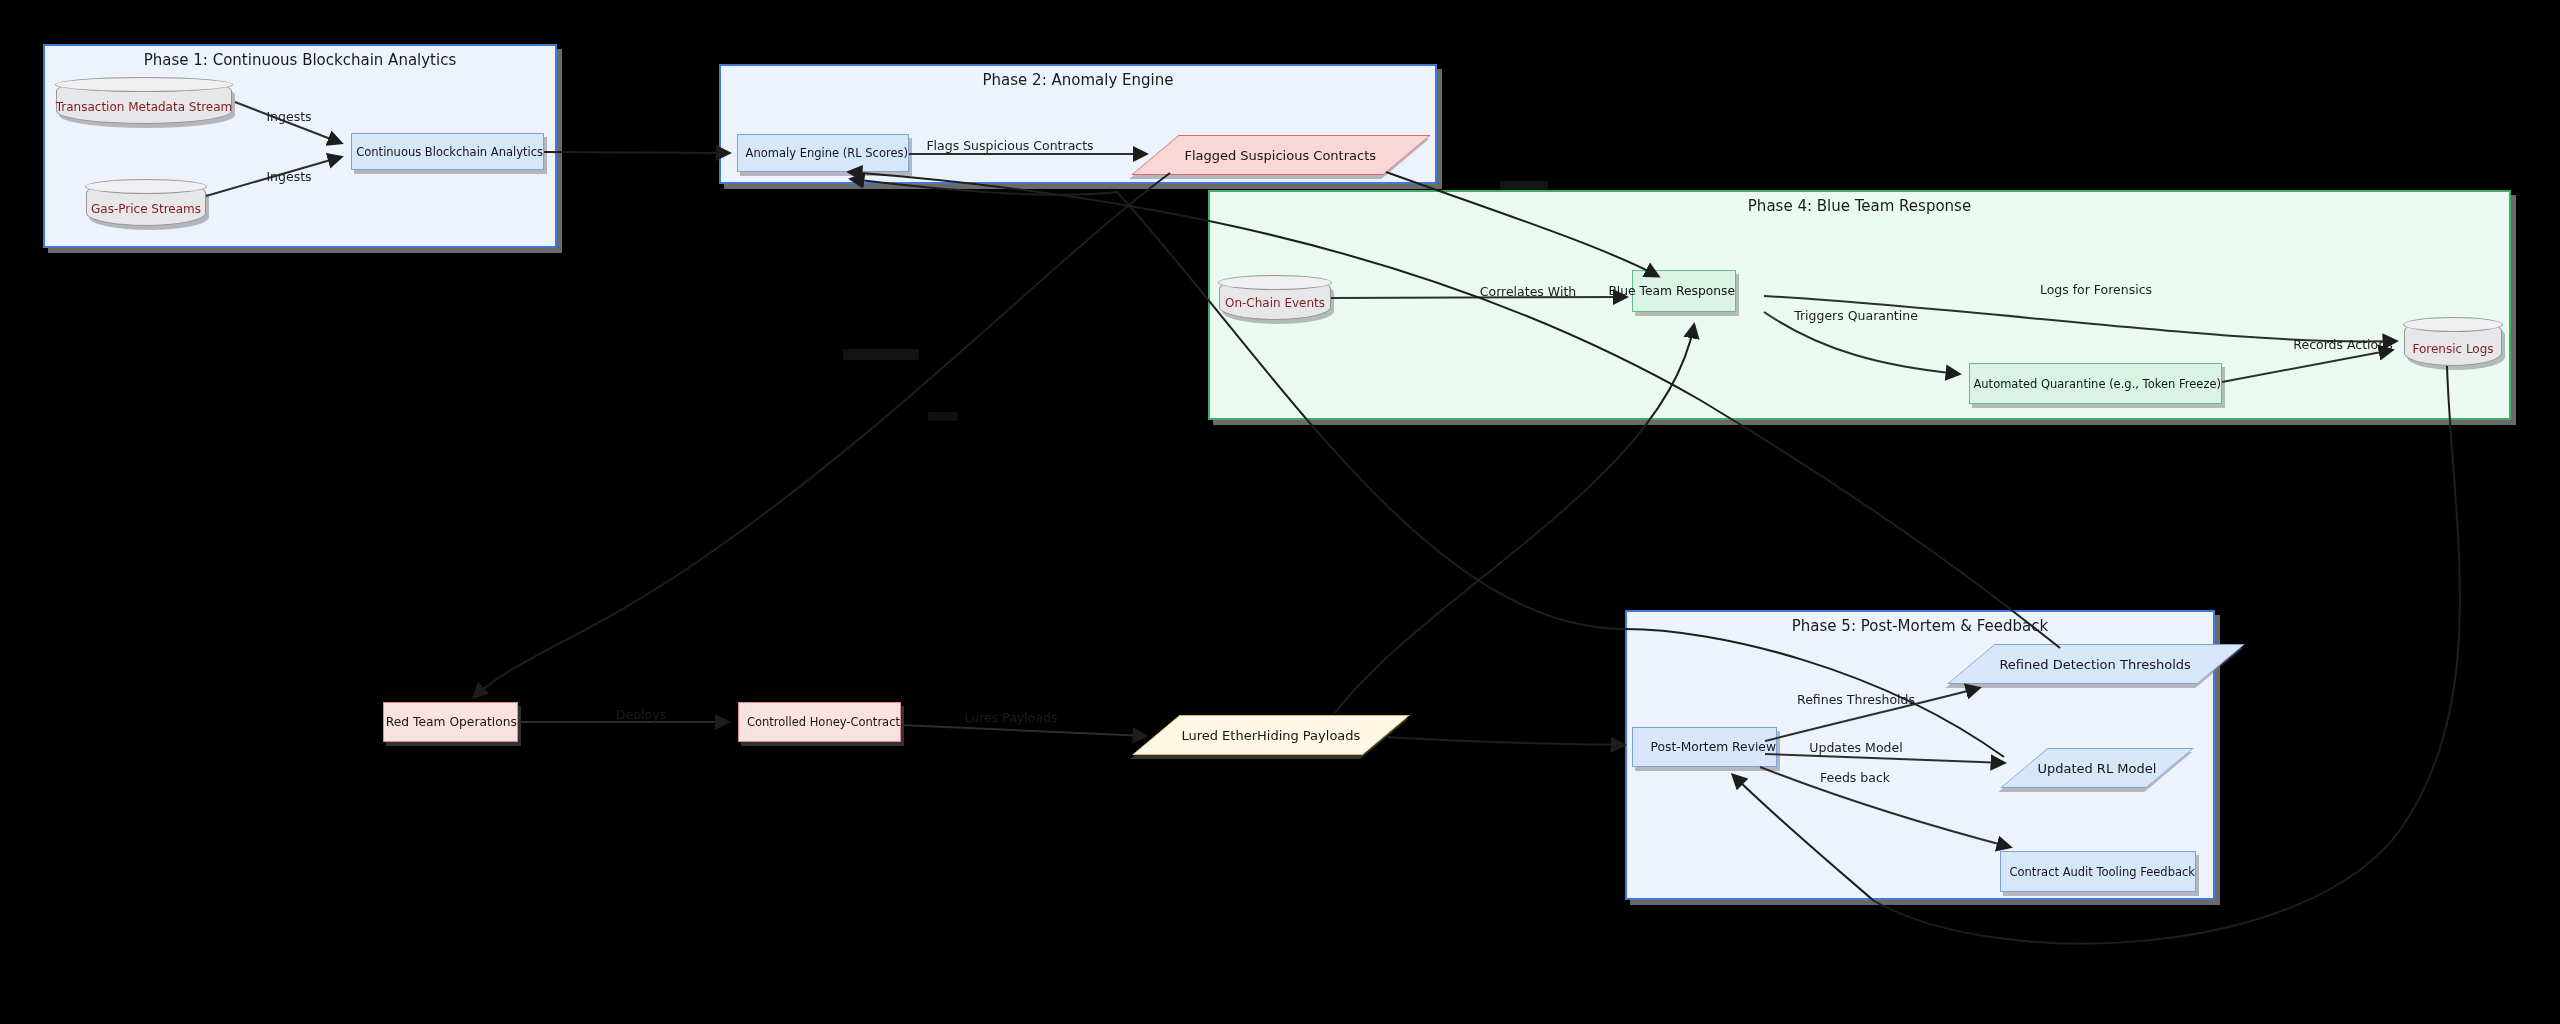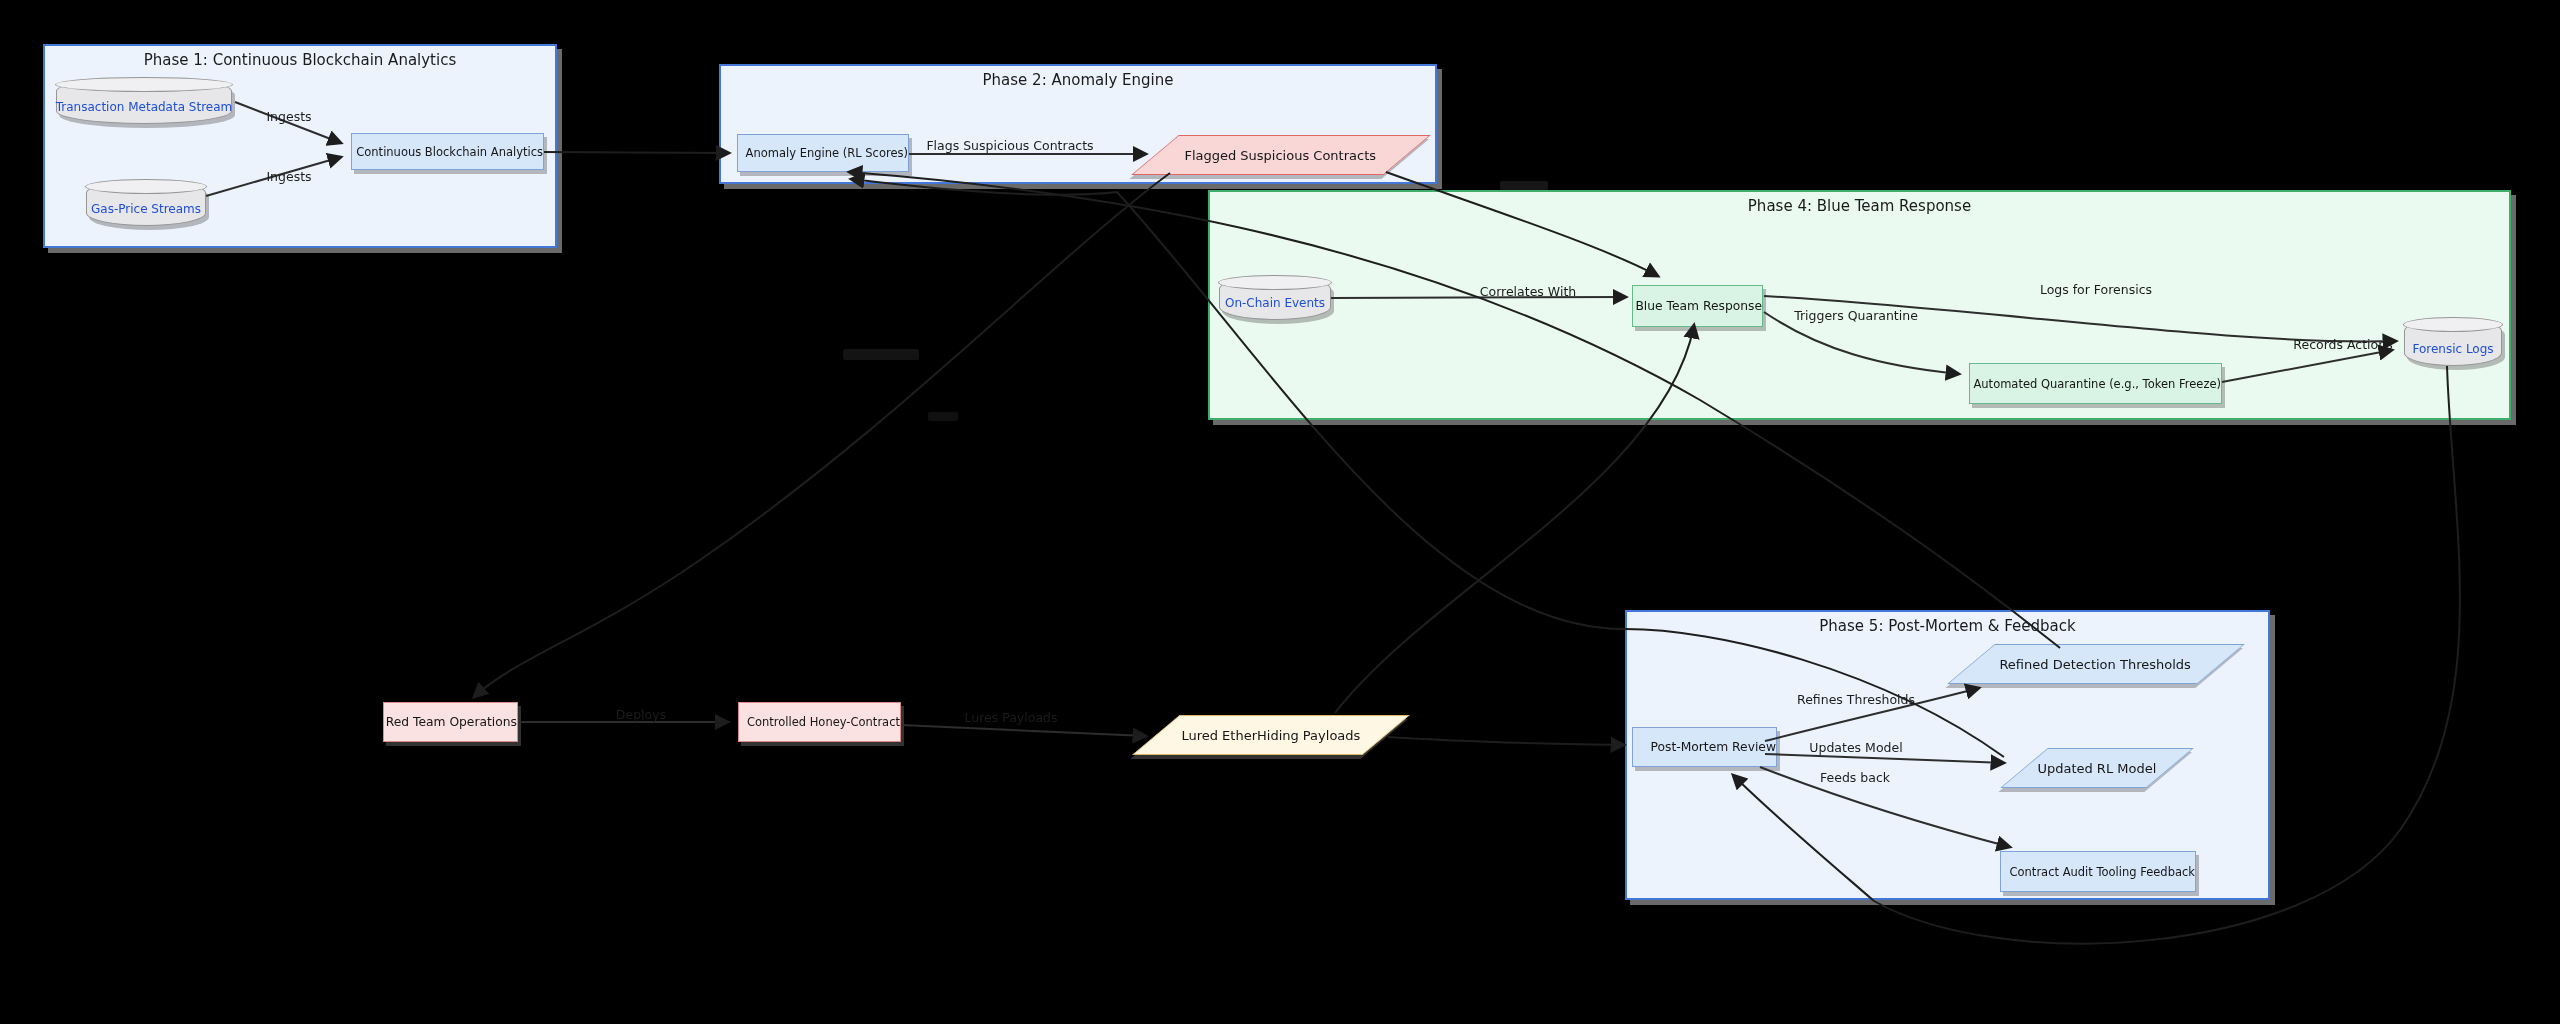--- a/index.html
+++ b/index.html
@@ -38,21 +38,21 @@
   .para-yellow { background:#fdf7e3; border:1.8px solid #d9b865; }
   .para-blue   { background:#d7e7fa; border:1.8px solid #7fa3d7; }
 
   .cyl { position:absolute; box-sizing:border-box; background:#e7e7ea;
          border:1.8px solid #969696; border-radius:50% / 13px;
          display:flex; align-items:flex-end; justify-content:center;
          box-shadow:3px 4px 0 rgba(110,110,110,0.45); }
   .cyl::before { content:""; position:absolute; left:-1.8px; right:-1.8px; top:-1.8px;
          height:15px; border:1.8px solid #969696; border-radius:50%;
          background:#f0f0f3; box-sizing:border-box; }
-  .cyl > span { position:relative; z-index:2; font-size:12px; color:#1d4ed8;
+  .cyl > span { position:relative; z-index:2; font-size:12px; color:#7f1d1d;
          white-space:nowrap; margin-bottom:9px; }
 
   .elabel { position:absolute; transform:translate(-50%,-50%); font-size:12.5px;
          color:#1c1c1c; white-space:nowrap; z-index:5; }
   .smudge { position:absolute; border-radius:2px; }
   svg.wires { position:absolute; left:0; top:0; z-index:4; pointer-events:none; }
 </style>
 </head>
 <body>
 
@@ -60,21 +60,21 @@
 
   <div class="phase phase-blue" style="left:43px;top:44px;width:514px;height:204px;">
     <div class="phase-title">Phase 1: Continuous Blockchain Analytics</div>
   </div>
   <div class="phase phase-blue" style="left:719px;top:64px;width:718px;height:120px;">
     <div class="phase-title">Phase 2: Anomaly Engine</div>
   </div>
   <div class="phase phase-green" style="left:1208px;top:190px;width:1303px;height:230px;">
     <div class="phase-title">Phase 4: Blue Team Response</div>
   </div>
-  <div class="phase phase-blue" style="left:1625px;top:610px;width:645px;height:290px;">
+  <div class="phase phase-blue" style="left:1625px;top:610px;width:590px;height:290px;">
     <div class="phase-title">Phase 5: Post-Mortem &amp; Feedback</div>
   </div>
 
   <svg class="wires" width="2560" height="1024" viewBox="0 0 2560 1024">
     <defs>
       <marker id="arr" viewBox="0 0 10 10" refX="8.2" refY="5" markerWidth="8.2" markerHeight="8.2" orient="auto">
         <path d="M0,0 L10,5 L0,10 z" fill="#1d1d1d"></path>
       </marker>
     </defs>
     <g fill="none" stroke="#2d2d2d" stroke-width="2">
@@ -121,21 +121,21 @@
   <div class="node rect-blue sm" style="left:737px;top:134px;width:172px;height:38px;">
     <span>Anomaly Engine (RL Scores)</span>
   </div>
   <div class="para para-pink" style="left:1155px;top:135px;width:252px;height:40px;">
     <span>Flagged Suspicious Contracts</span>
   </div>
 
   <div class="cyl" style="left:1219px;top:276px;width:112px;height:44px;">
     <span class="md">On-Chain Events</span>
   </div>
-  <div class="node rect-green" style="left:1632px;top:285px;width:131px;height:42px;">
+  <div class="node rect-green" style="left:1632px;top:270px;width:104px;height:42px;">
     <span class="md">Blue Team Response</span>
   </div>
   <div class="node rect-green sm" style="left:1969px;top:363px;width:253px;height:41px;">
     <span>Automated Quarantine (e.g., Token Freeze)</span>
   </div>
   <div class="cyl" style="left:2404px;top:318px;width:98px;height:48px;">
     <span class="md">Forensic Logs</span>
   </div>
 
   <div class="node rect-pink" style="left:383px;top:702px;width:135px;height:40px;">

